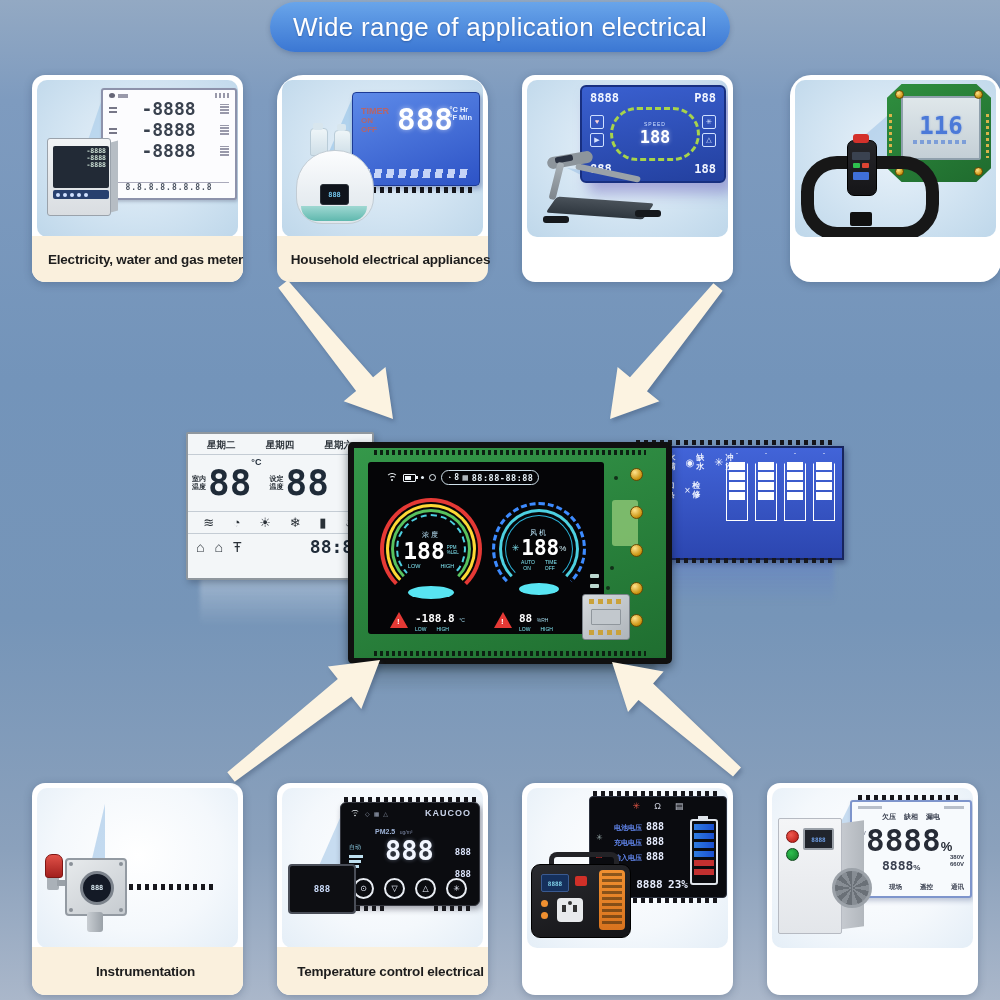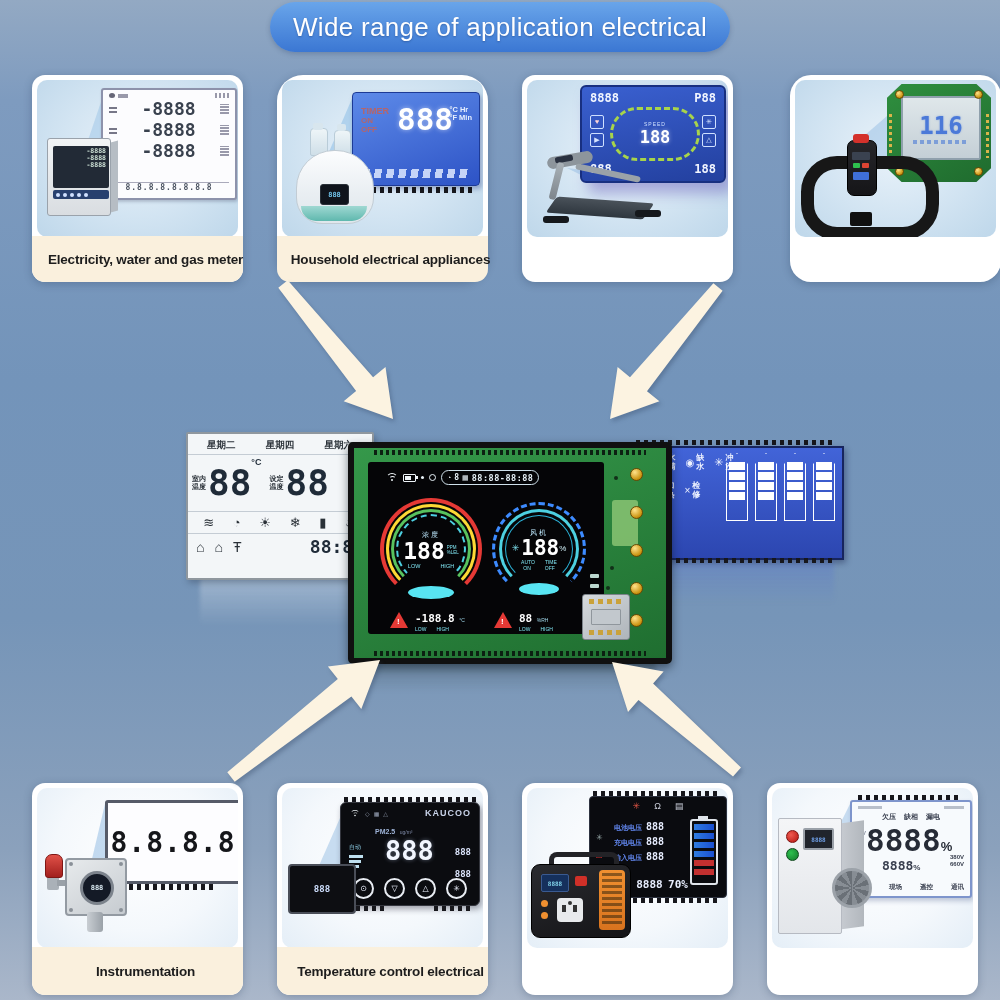--- a/index.html
+++ b/index.html
@@ -418,23 +418,20 @@
 
   <div class="ghost" style="left:200px;top:578px;width:160px;height:48px;background:linear-gradient(180deg,rgba(240,244,248,.35),transparent);z-index:1;"></div>
   <div class="ghost" style="left:664px;top:560px;width:170px;height:44px;background:linear-gradient(180deg,rgba(80,110,210,.3),transparent);z-index:1;"></div>
   <div class="ghost" style="left:352px;top:654px;width:304px;height:38px;background:linear-gradient(180deg,rgba(30,45,40,.3),transparent);z-index:1;"></div>
 
   <div class="x card bot" style="left:32px;top:783px;">
     <div class="photo">
       <svg class="beam">
           <polygon points="50,92 68,16 68,88" fill="rgba(150,190,228,.55)"></polygon>
         </svg>
-      <div class="x" style="left:68px;top:12px;width:130px;height:78px;background:#fdfdff;border:3px solid #565b68;border-radius:3px;display:flex;align-items:center;justify-content:center;">
-        <span class="seg" style="font-size:28px;color:#15161a;letter-spacing:1px;">8.8.8.8</span>
-      </div>
       <div class="x pins" style="left:76px;top:96px;width:100px;height:6px;"></div>
       <div class="x" style="left:6px;top:56px;width:88px;height:96px;">
         <div class="x" style="left:4px;top:30px;width:12px;height:16px;background:#aab1b8;border-radius:2px;"></div>
         <div class="x" style="left:2px;top:10px;width:16px;height:22px;background:linear-gradient(#e05148,#a21f1d);border:1px solid #7e1614;border-radius:7px 7px 3px 3px;"></div>
         <div class="x" style="left:14px;top:36px;width:10px;height:6px;background:#9aa1a8;"></div>
         <div class="x" style="left:22px;top:14px;width:58px;height:54px;background:linear-gradient(145deg,#e7eaec,#c6cbd0);border:2px solid #939aa2;border-radius:4px;">
           <span class="via" style="left:2px;top:2px;background:#8a9098;"></span>
           <span class="via" style="right:2px;top:2px;background:#8a9098;"></span>
           <span class="via" style="left:2px;bottom:2px;background:#8a9098;"></span>
           <span class="via" style="right:2px;bottom:2px;background:#8a9098;"></span>
@@ -528,21 +525,21 @@
             <span class="seg" style="font-size:10px;color:#e8eeff;">888</span>
           </div>
           <div style="display:flex;gap:4px;align-items:baseline;">
             <span style="font-size:7px;font-weight:bold;color:#5f83e8;">输入电压</span>
             <span class="seg" style="font-size:10px;color:#e8eeff;">888</span>
           </div>
         </div>
         <div class="x" style="left:8px;right:38px;bottom:6px;display:flex;justify-content:space-between;align-items:baseline;">
           <span style="font-size:6px;font-weight:bold;color:#5f83e8;">AC输出功率</span>
           <span class="seg" style="font-size:11px;color:#e8eeff;">8888</span>
-          <span class="seg" style="font-size:11px;color:#e8eeff;">70%</span>
+          <span class="seg" style="font-size:11px;color:#e8eeff;">23%</span>
         </div>
         <div class="x" style="right:8px;top:22px;width:24px;height:62px;border:2px solid #dfe4ea;border-radius:3px;">
           <span class="x" style="left:6px;top:-5px;width:10px;height:3px;background:#dfe4ea;"></span>
           <i class="x" style="left:2px;top:3px;right:2px;height:6px;background:linear-gradient(90deg,#2f7be0,#1a4fd0);"></i>
           <i class="x" style="left:2px;top:12px;right:2px;height:6px;background:linear-gradient(90deg,#2f7be0,#1a4fd0);"></i>
           <i class="x" style="left:2px;top:21px;right:2px;height:6px;background:linear-gradient(90deg,#2f7be0,#1a4fd0);"></i>
           <i class="x" style="left:2px;top:30px;right:2px;height:6px;background:linear-gradient(90deg,#2f7be0,#1a4fd0);"></i>
           <i class="x" style="left:2px;top:39px;right:2px;height:6px;background:#c23030;"></i>
           <i class="x" style="left:2px;top:48px;right:2px;height:6px;background:#c23030;"></i>
         </div>

